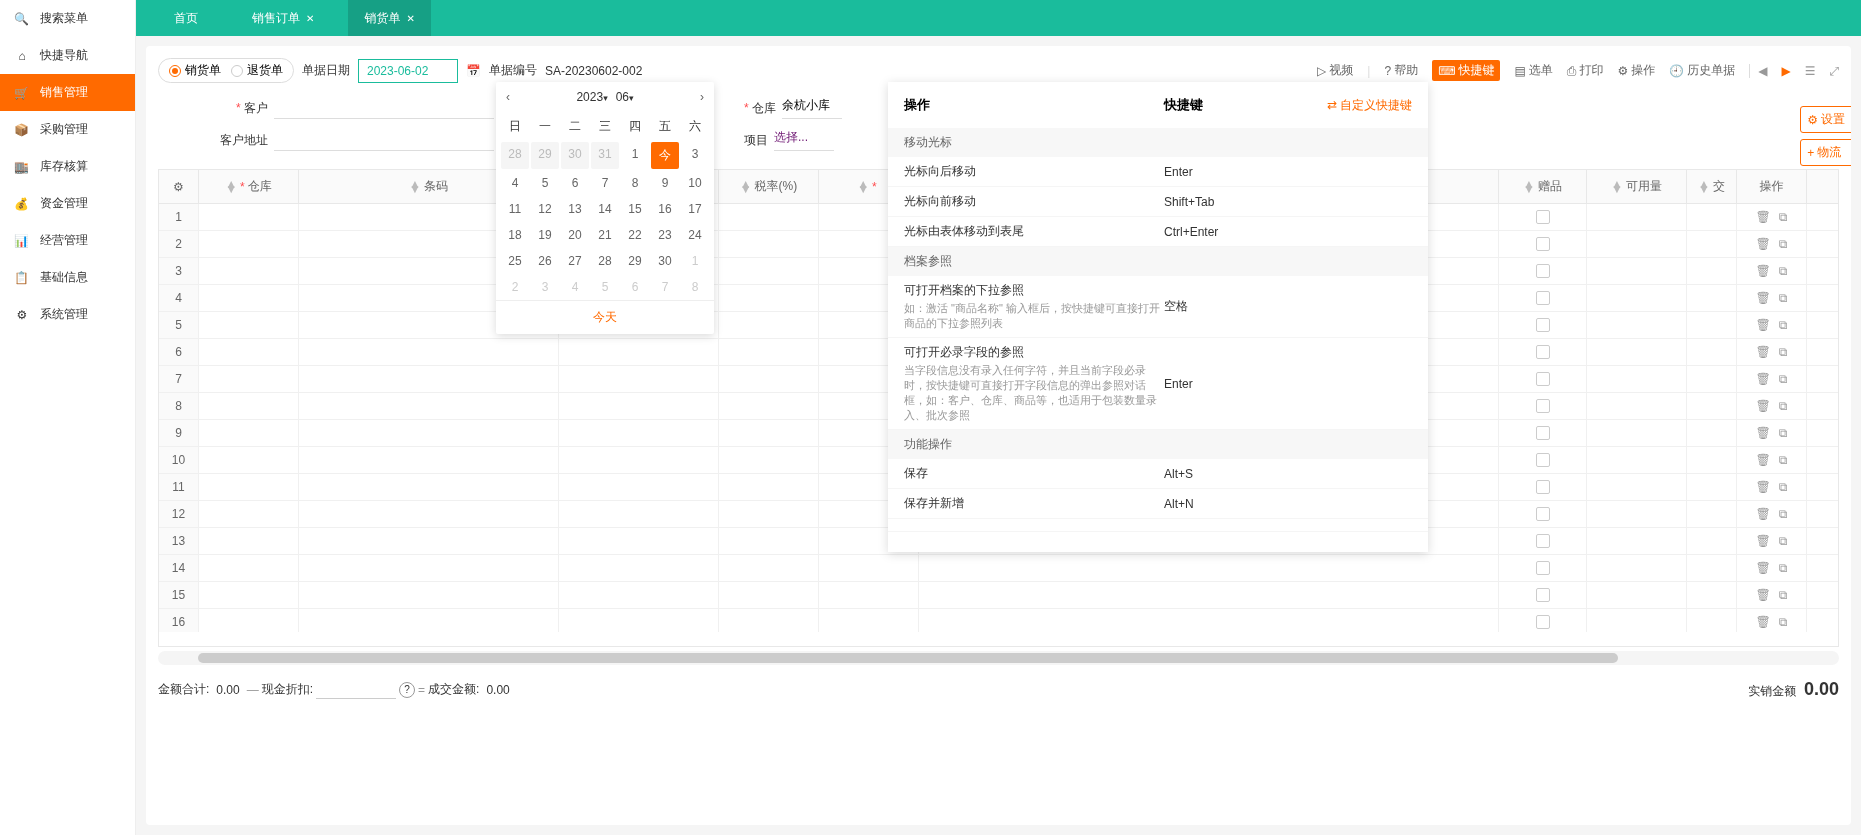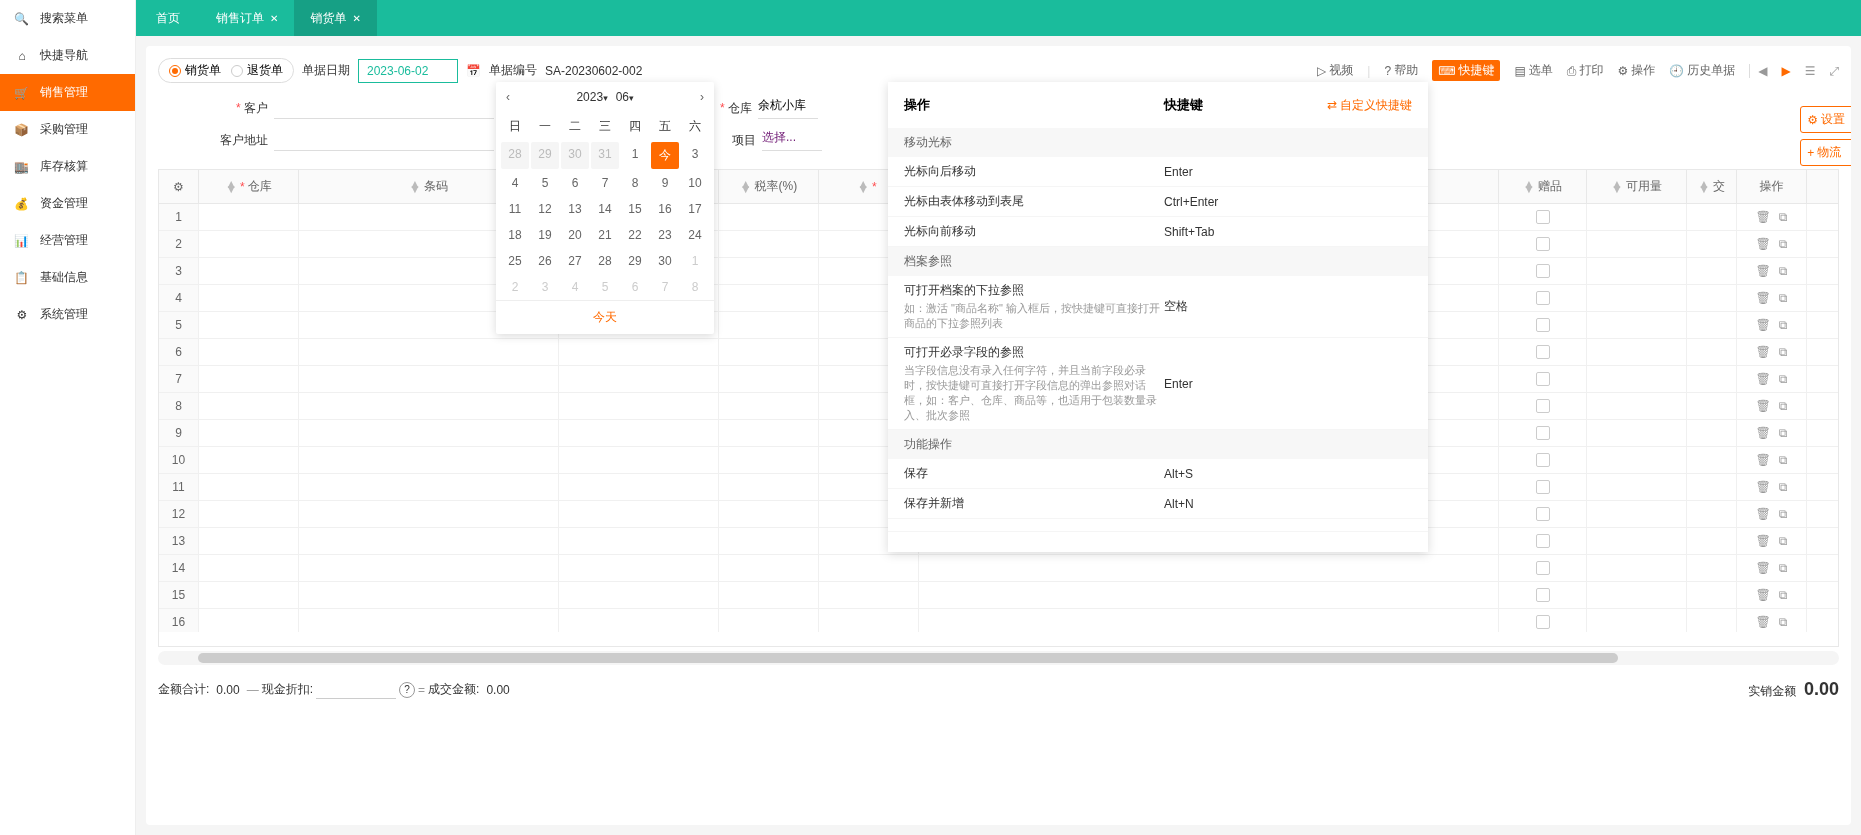--- a/index.html
+++ b/index.html
@@ -4,39 +4,39 @@
 <style>
 *{margin:0;padding:0;box-sizing:border-box;font-family:"Microsoft YaHei",Arial,sans-serif;font-size:12px;}
 body{background:#fff;overflow:hidden;}
 .app{display:flex;height:835px;width:1861px;}
 .sidebar{width:136px;background:#fff;border-right:1px solid #eee;}
 .nav-item{display:flex;align-items:center;padding:10px 14px;cursor:pointer;gap:10px;color:#333;}
 .nav-item.active{background:#ff6a00;color:#fff;}
 .nav-item .icon{width:16px;height:16px;display:inline-flex;align-items:center;justify-content:center;}
 .main{flex:1;display:flex;flex-direction:column;background:#f5f5f5;}
 .tabs{display:flex;background:#1abc9c;height:36px;}
-.tab{padding:0 16px;display:flex;align-items:center;color:#fff;gap:6px;cursor:pointer;}
+.tab{padding:0 16px;display:flex;align-items:center;color:#fff;gap:6px;cursor:pointer;margin-left:18px;}
 .tab:first-child{padding:0 20px;}
 .tab.active{background:#16a085;}
 .tab .close{font-size:10px;}
 .content{flex:1;background:#fff;margin:10px;border-radius:4px;padding:8px 0;position:relative;overflow:hidden;}
 .toolbar{display:flex;align-items:center;padding:4px 12px;gap:8px;}
 .radio-group{display:flex;align-items:center;gap:10px;border:1px solid #ddd;border-radius:14px;padding:3px 10px;}
 .radio-opt{display:flex;align-items:center;gap:4px;cursor:pointer;}
 .radio-opt .dot{width:12px;height:12px;border:1px solid #ccc;border-radius:50%;display:inline-flex;align-items:center;justify-content:center;}
 .radio-opt.sel .dot{border-color:#ff6a00;}
 .radio-opt.sel .dot::after{content:"";width:6px;height:6px;background:#ff6a00;border-radius:50%;}
 .field-label{color:#333;}
 .date-input{border:1px solid #1abc9c;padding:4px 8px;width:100px;color:#1abc9c;}
 .cal-icon{color:#ff6a00;}
 .docno{color:#333;}
 .toolbar-right{margin-left:auto;display:flex;align-items:center;gap:14px;color:#666;}
 .toolbar-right .btn-hotkey{background:#ff6a00;color:#fff;padding:2px 6px;border-radius:2px;display:flex;align-items:center;gap:3px;}
 .tr-item{display:flex;align-items:center;gap:3px;cursor:pointer;}
-.form-row{display:flex;align-items:center;padding:10px 12px;gap:12px;}
+.form-row{display:flex;align-items:center;padding:10px 12px;gap:24px;}
 .form-field{display:flex;align-items:center;gap:6px;}
 .form-field .label{min-width:70px;text-align:right;color:#333;}
 .form-field .label .req{color:#ff4d4f;}
 .form-field .input{border-bottom:1px solid #ddd;min-width:220px;height:22px;}
 .more-btn{color:#ff6a00;font-weight:bold;padding:0 6px;}
 .side-btns{position:absolute;right:-1px;top:60px;display:flex;flex-direction:column;gap:6px;}
 .side-btn{border:1px solid #ff6a00;color:#ff6a00;padding:4px 6px;border-radius:3px 0 0 3px;background:#fff;display:flex;align-items:center;gap:3px;font-size:11px;}
 .table-wrap{margin:8px 12px 4px;border:1px solid #e8e8e8;position:relative;height:478px;overflow:hidden;}
 .thead{display:flex;background:#fafafa;border-bottom:1px solid #e8e8e8;height:34px;}
 .th{border-right:1px solid #e8e8e8;display:flex;align-items:center;justify-content:center;gap:3px;color:#666;position:relative;}
@@ -710,29 +710,29 @@
         <div id="hk-body" style="overflow-y:auto;flex:1">
             <div class="hk-section">移动光标</div>
             <div class="hk-row">
               <div class="op">
                 <div>光标向后移动</div>
               </div>
               <div class="key">Enter</div>
             </div>
             <div class="hk-row">
               <div class="op">
-                <div>光标由表体移动到表尾</div>
-              </div>
-              <div class="key">Ctrl+Enter</div>
+                <div>光标向前移动</div>
+              </div>
+              <div class="key">Shift+Tab</div>
             </div>
             <div class="hk-row">
               <div class="op">
-                <div>光标向前移动</div>
-              </div>
-              <div class="key">Shift+Tab</div>
+                <div>光标由表体移动到表尾</div>
+              </div>
+              <div class="key">Ctrl+Enter</div>
             </div>
             <div class="hk-section">档案参照</div>
             <div class="hk-row">
               <div class="op">
                 <div>可打开档案的下拉参照</div>
                 <div class="desc">如：激活 "商品名称" 输入框后，按快捷键可直接打开商品的下拉参照列表</div>
               </div>
               <div class="key">空格</div>
             </div>
             <div class="hk-row">

